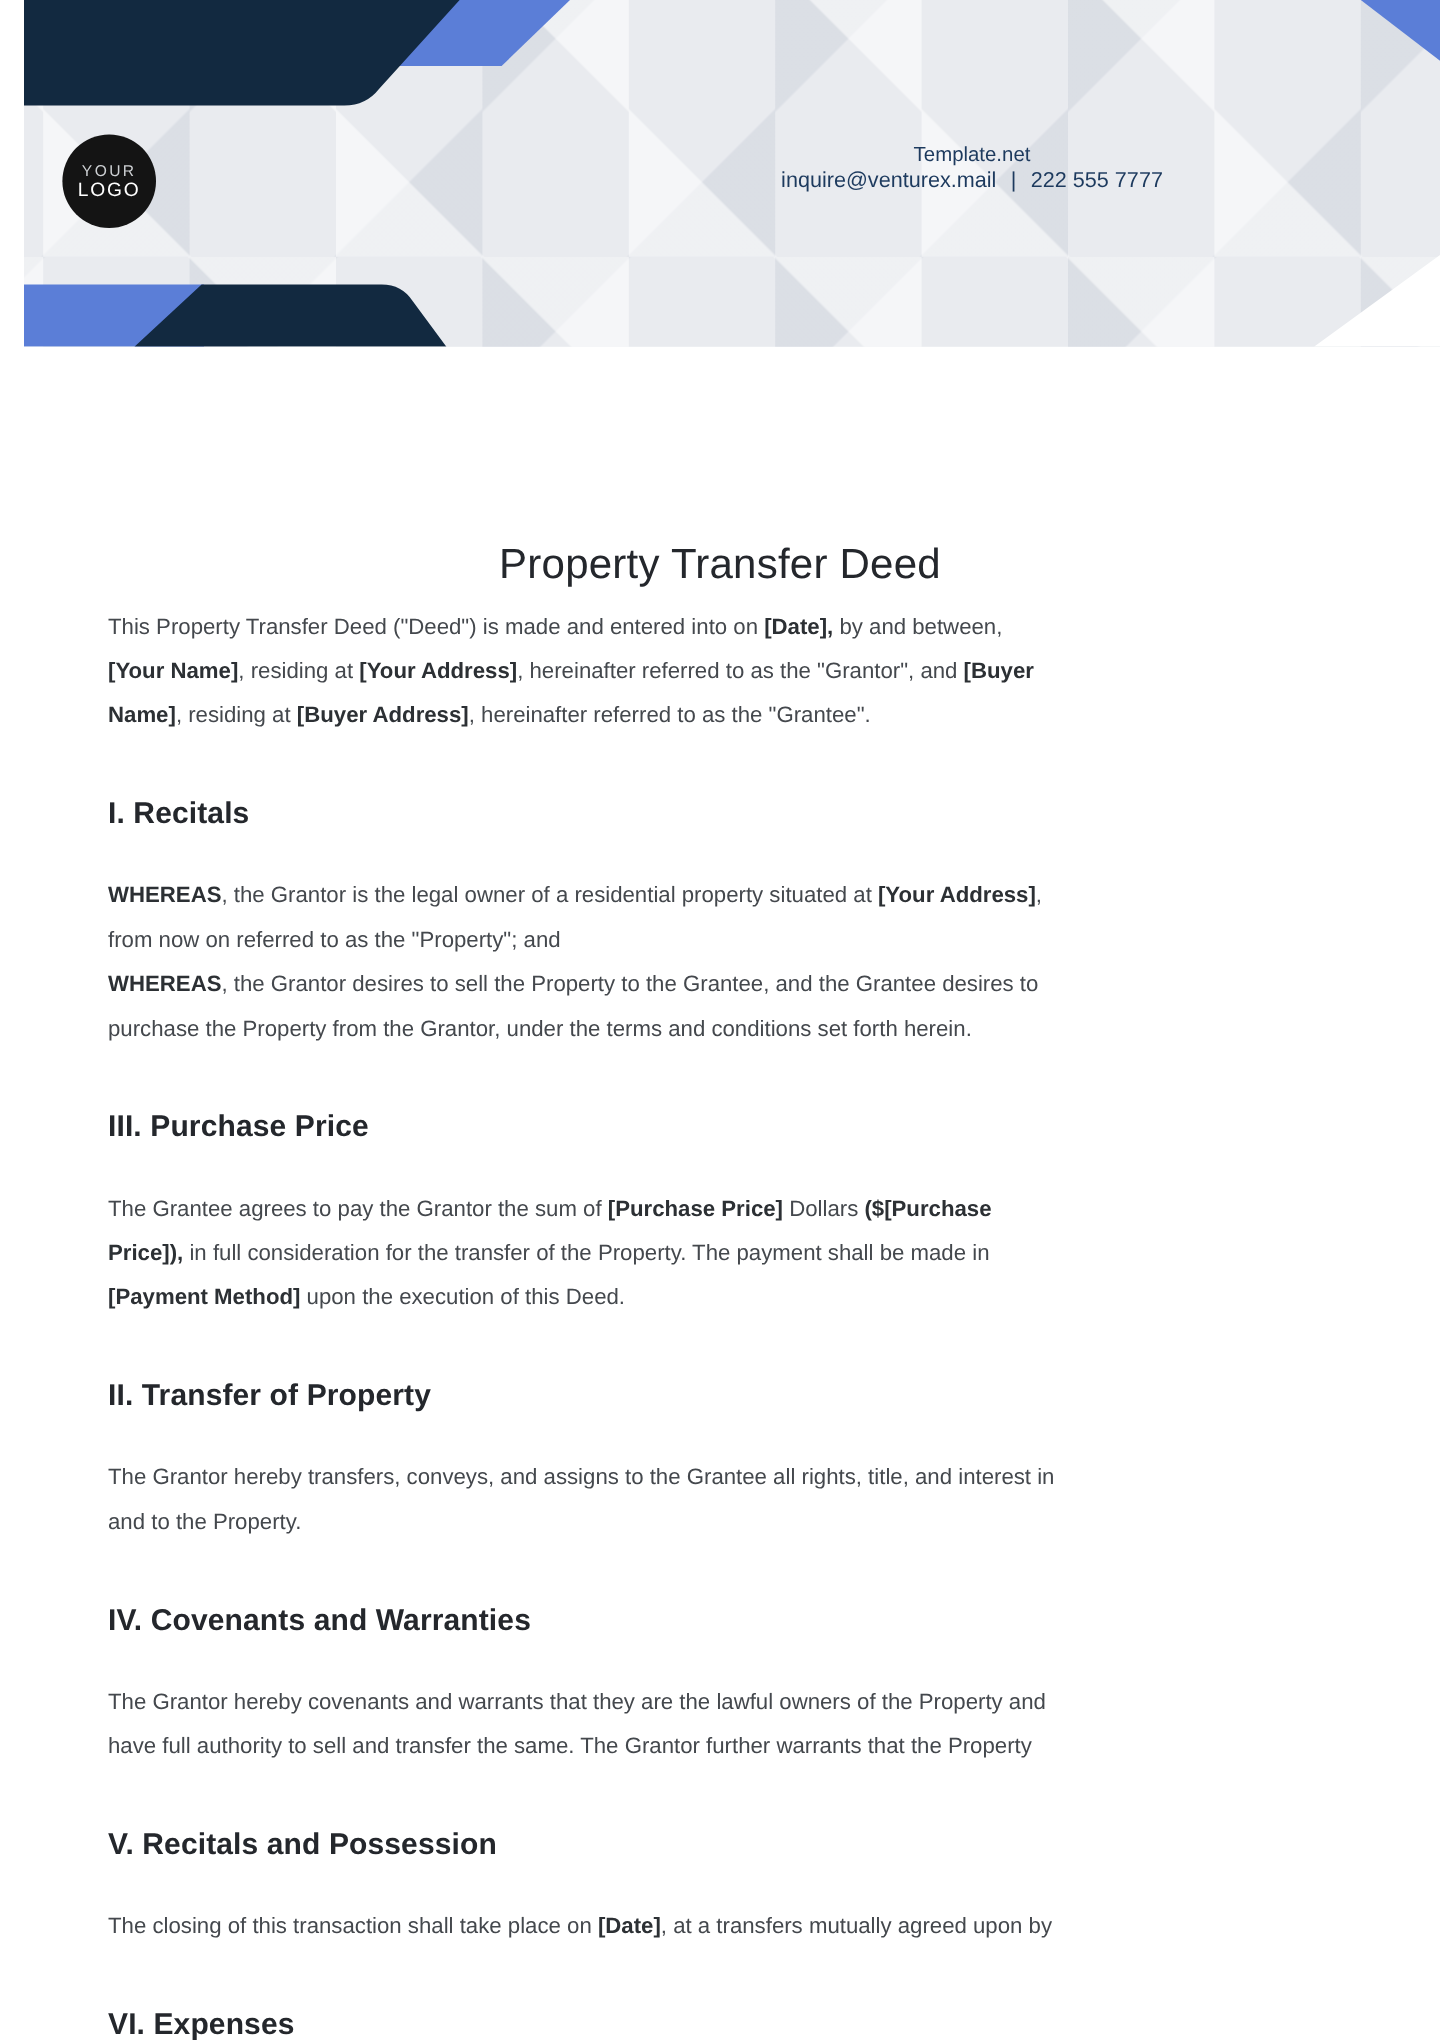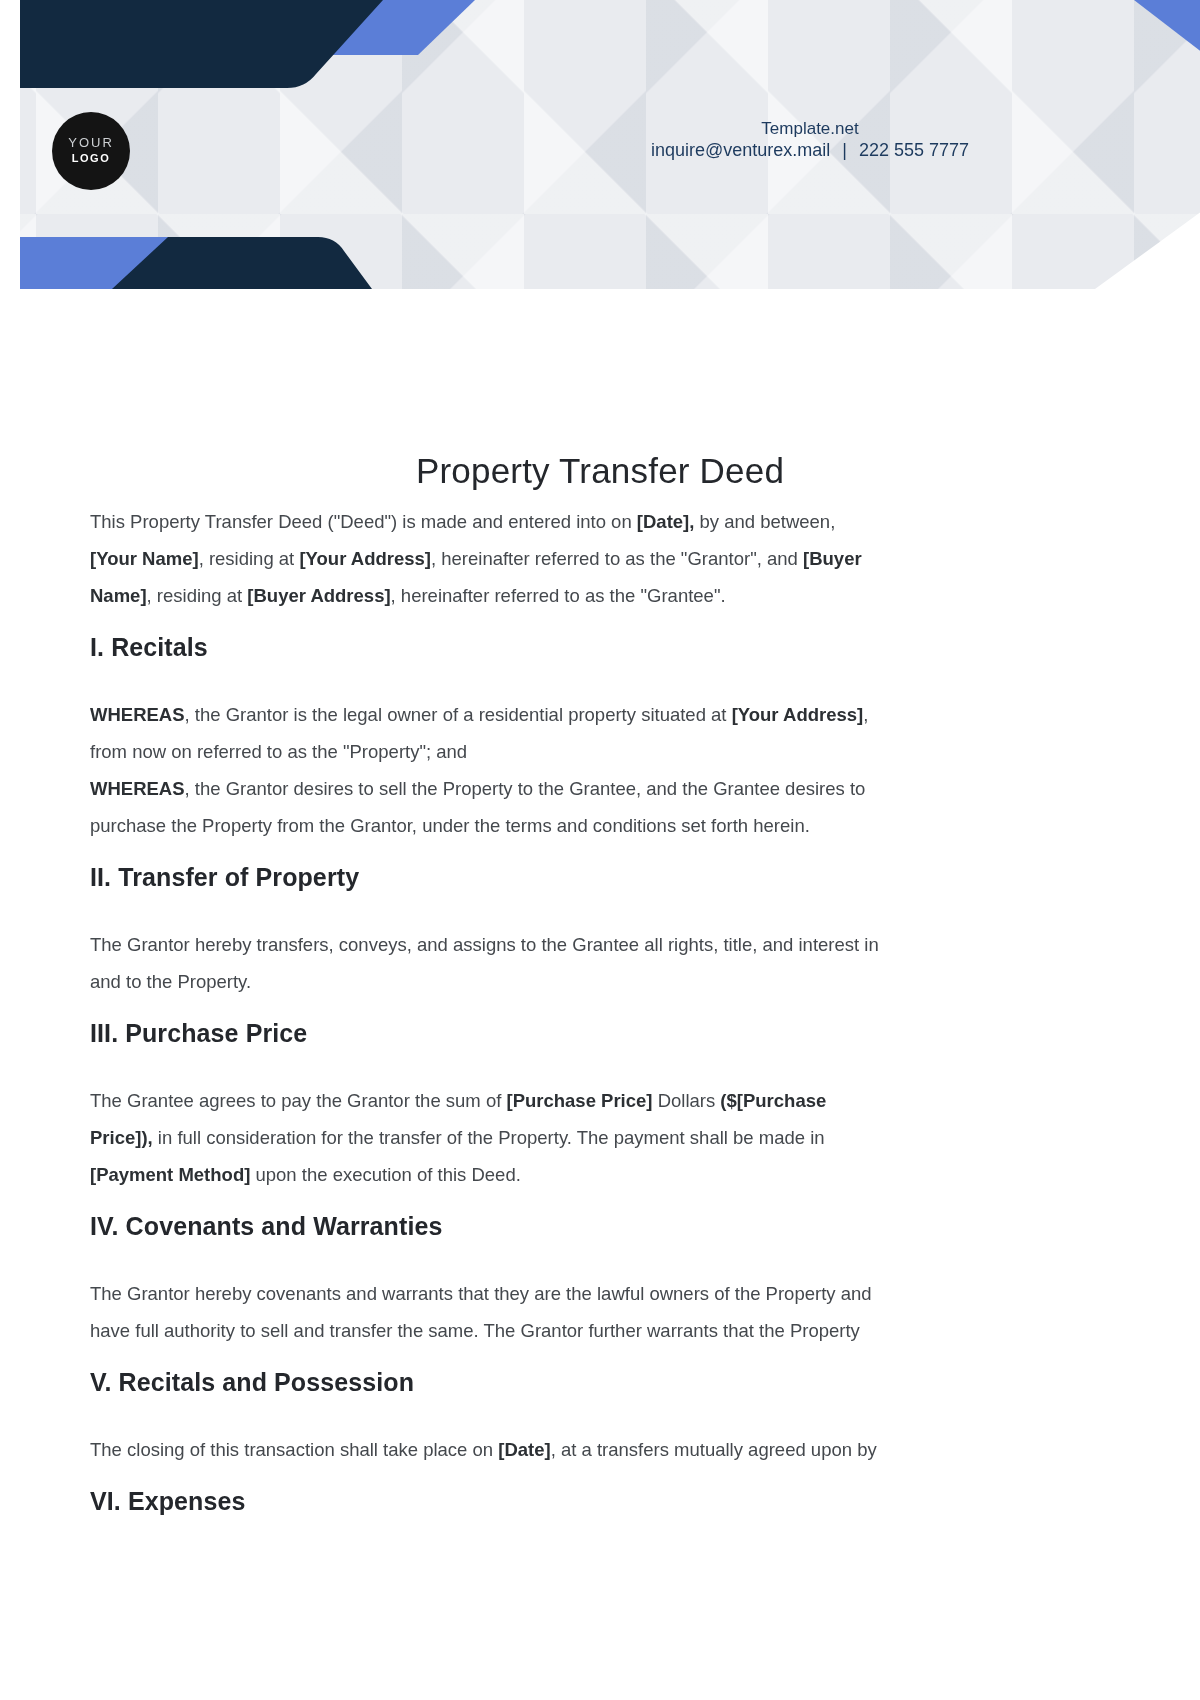--- a/index.html
+++ b/index.html
@@ -49,25 +49,25 @@
     text-align: center;
   }
   .logo-your {
     font-size: 13px;
     line-height: 15px;
     letter-spacing: 2px;
     color: #cdd0d3;
     font-weight: 400;
   }
   .logo-logo {
-    font-size: 11px;
+    font-size: 16px;
     line-height: 17px;
     letter-spacing: 1.5px;
     color: #ffffff;
-    font-weight: 700;
+    font-weight: 400;
   }
 
   .contact-block {
     position: absolute;
     left: 540px; top: 118px;
     width: 500px;
     text-align: center;
     color: var(--contact, #1d3a5e);
   }
   .site-name {
@@ -100,21 +100,21 @@
     margin: 0;
     font-size: 18.5px;
     line-height: 37px;
     font-weight: 400;
   }
   .doc p strong {
     font-weight: 700;
     color: var(--strong, #2c3034);
   }
   .doc h2 {
-    margin: 18px 0 34px 0;
+    margin: 49px 0 34px 0;
     font-size: 25px;
     line-height: 30px;
     font-weight: 700;
     color: var(--heading, #24272c);
     letter-spacing: 0.1px;
   }
 </style>
 </head>
 <body>
 
@@ -150,30 +150,30 @@
     <p><span>This Property Transfer Deed ("Deed") is made and entered into on </span><strong>[Date],</strong><span> by and between,</span><br><strong>[Your Name]</strong><span>, residing at </span><strong>[Your Address]</strong><span>, hereinafter referred to as the "Grantor", and </span><strong>[Buyer</strong><br><strong>Name]</strong><span>, residing at </span><strong>[Buyer Address]</strong><span>, hereinafter referred to as the "Grantee".</span></p>
     <div id="sections">
   <section>
     <h2>I. Recitals</h2>
     <div class="sec-paras">
             <p><strong>WHEREAS</strong><span>, the Grantor is the legal owner of a residential property situated at </span><strong>[Your Address]</strong><span>,</span><br><span>from now on referred to as the "Property"; and</span><br><strong>WHEREAS</strong><span>, the Grantor desires to sell the Property to the Grantee, and the Grantee desires to</span><br><span>purchase the Property from the Grantor, under the terms and conditions set forth herein.</span></p>
           </div>
   </section>
 
   <section>
-    <h2>II. Transfer of Property</h2>
+    <h2>III. Purchase Price</h2>
     <div class="sec-paras">
-            <p><span>The Grantor hereby transfers, conveys, and assigns to the Grantee all rights, title, and interest in</span><br><span>and to the Property.</span></p>
+            <p><span>The Grantee agrees to pay the Grantor the sum of </span><strong>[Purchase Price]</strong><span> Dollars </span><strong>($[Purchase</strong><br><strong>Price]),</strong><span> in full consideration for the transfer of the Property. The payment shall be made in</span><br><strong>[Payment Method]</strong><span> upon the execution of this Deed.</span></p>
           </div>
   </section>
 
   <section>
-    <h2>III. Purchase Price</h2>
+    <h2>II. Transfer of Property</h2>
     <div class="sec-paras">
-            <p><span>The Grantee agrees to pay the Grantor the sum of </span><strong>[Purchase Price]</strong><span> Dollars </span><strong>($[Purchase</strong><br><strong>Price]),</strong><span> in full consideration for the transfer of the Property. The payment shall be made in</span><br><strong>[Payment Method]</strong><span> upon the execution of this Deed.</span></p>
+            <p><span>The Grantor hereby transfers, conveys, and assigns to the Grantee all rights, title, and interest in</span><br><span>and to the Property.</span></p>
           </div>
   </section>
 
   <section>
     <h2>IV. Covenants and Warranties</h2>
     <div class="sec-paras">
             <p><span>The Grantor hereby covenants and warrants that they are the lawful owners of the Property and</span><br><span>have full authority to sell and transfer the same. The Grantor further warrants that the Property</span><br></p>
           </div>
   </section>
 

